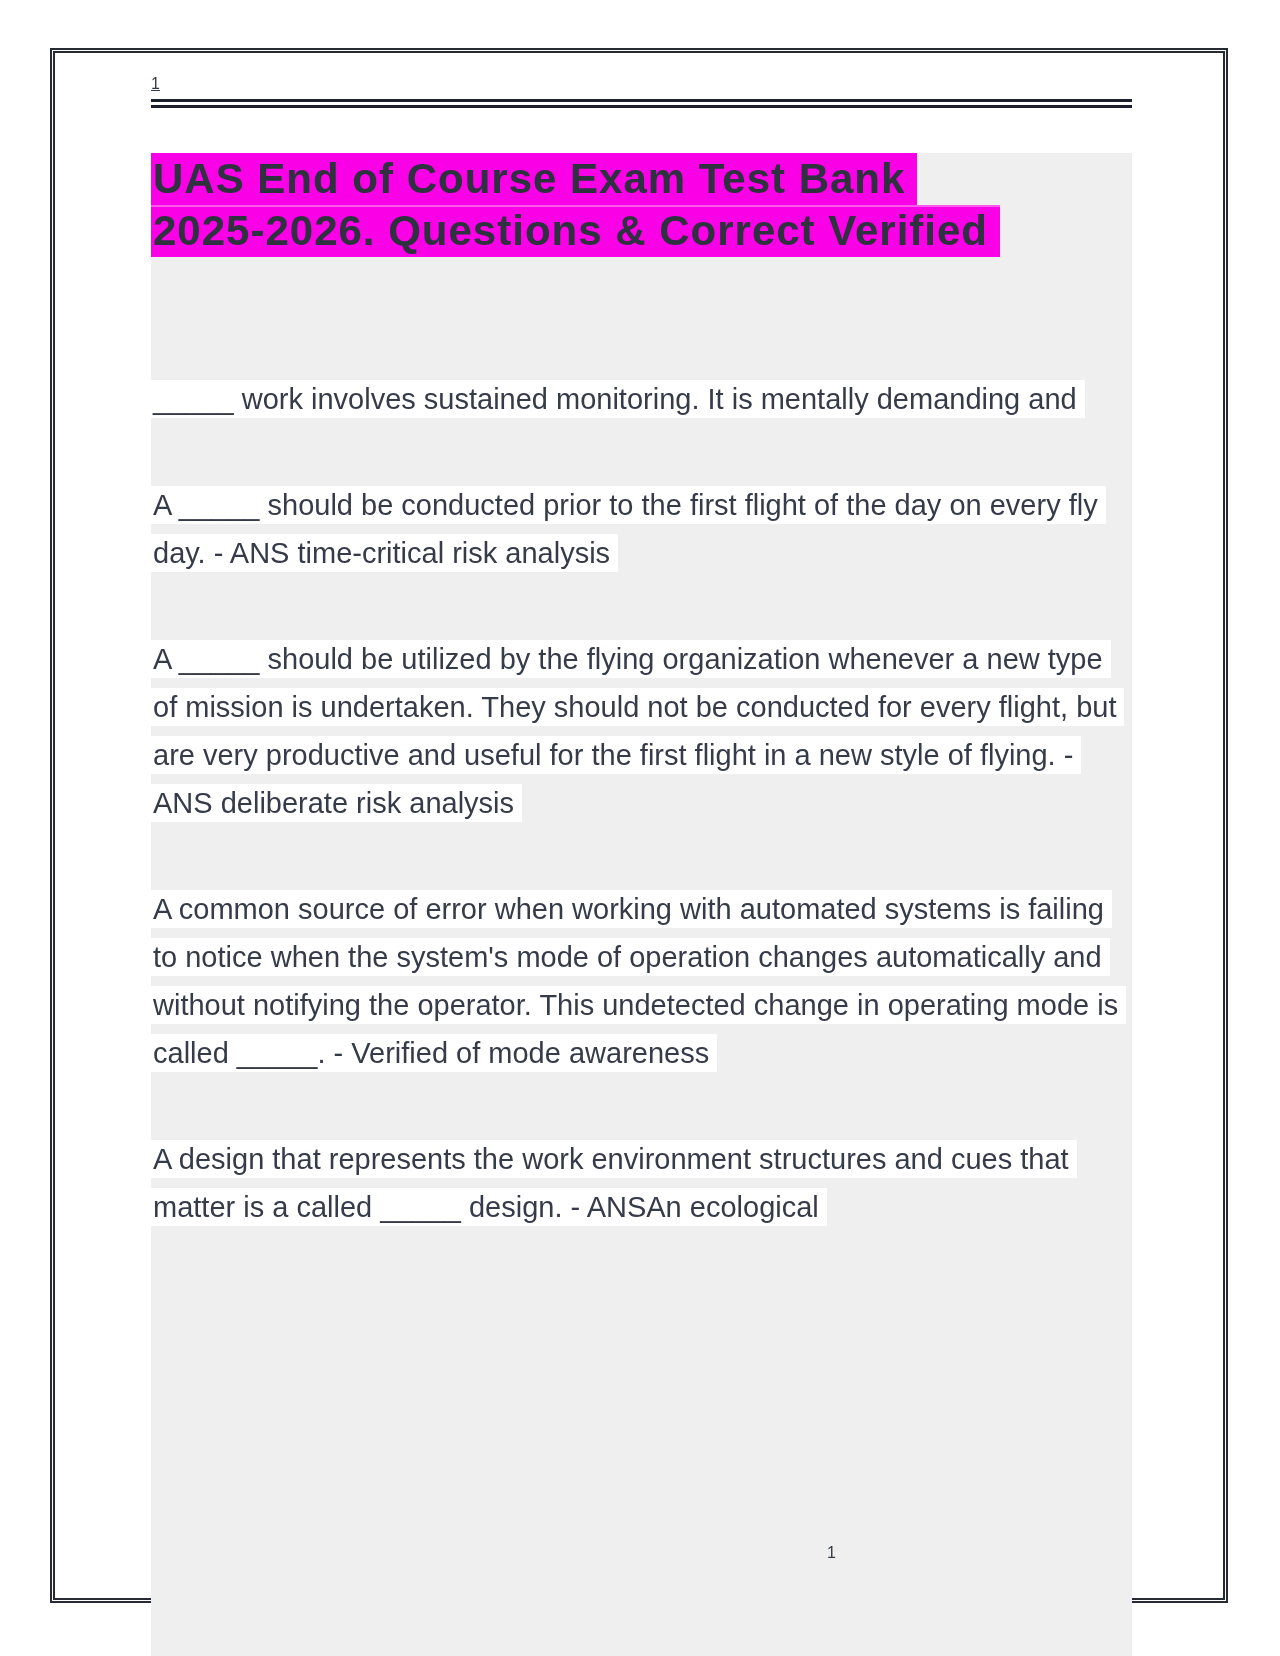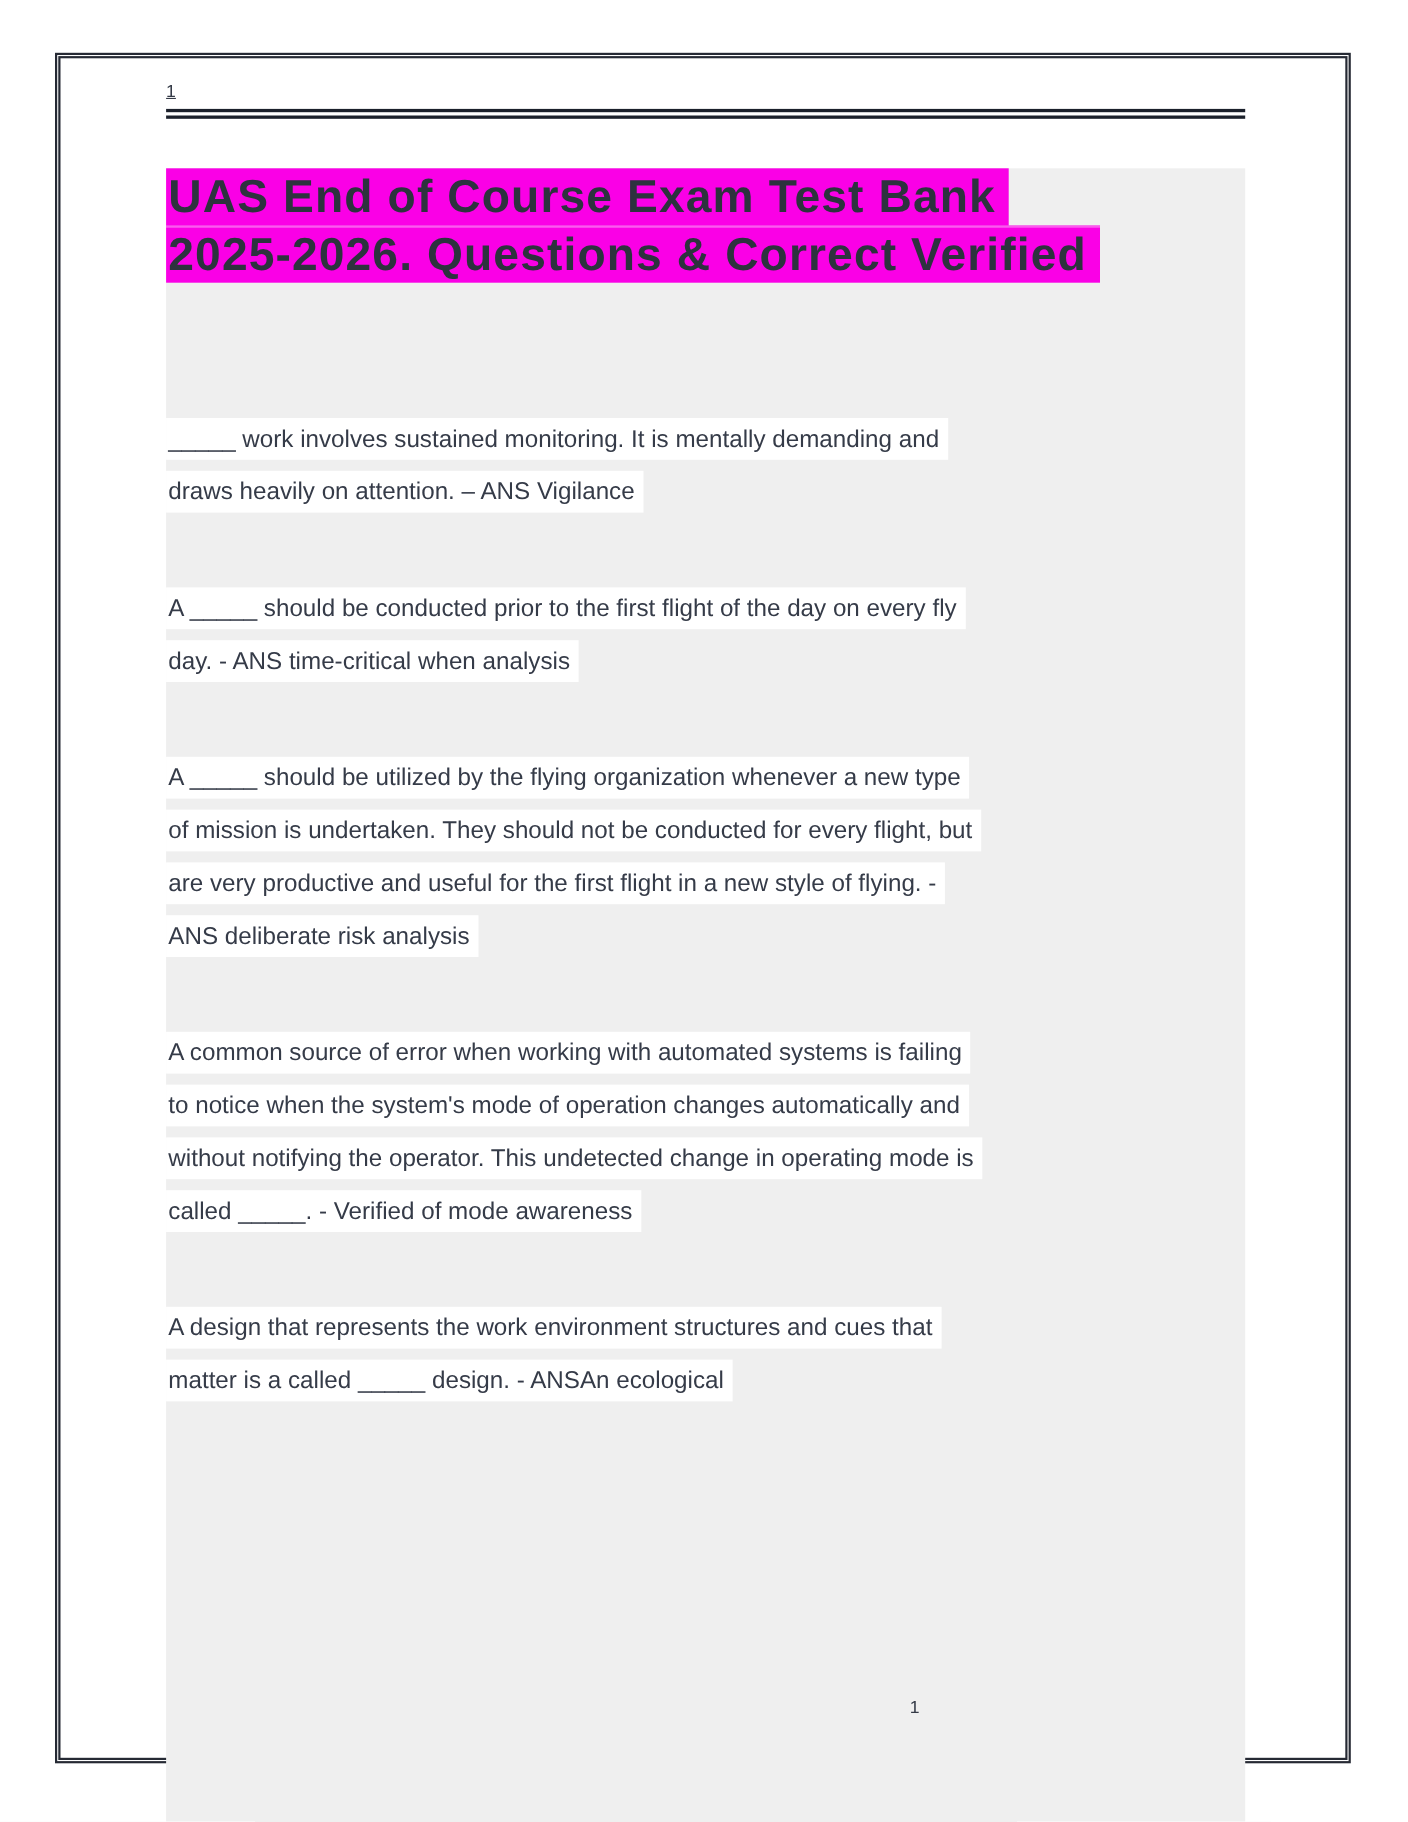--- a/index.html
+++ b/index.html
@@ -59,21 +59,21 @@
     white-space: pre;
   }
   .title-line:not(:first-child) > span { box-shadow: inset 0 2px 0 rgba(255,255,255,0.35); }
   
   .paragraph { margin-bottom: 58px; }
   .body-line { height: 48px; display: flex; align-items: center; }
   .body-line > span {
     display: inline-block;
     background: #ffffff;
     color: #353b48;
-    font-size: 22px;
+    font-size: 29px;
     line-height: 26px;
     padding: 6px 8px 6px 2px;
     white-space: pre;
   }
   
   .footer-num {
     position: absolute;
     left: 775px; top: 1494px;
     font-size: 16px;
     color: #343a46;
@@ -92,30 +92,27 @@
   <div class="content">
     <div class="title-block" id="title-block">
         <div class="title-line"><span>UAS End of Course Exam Test Bank</span></div>
         <div class="title-line"><span>2025-2026. Questions &amp; Correct Verified</span></div>
       </div>
     <div id="body-block">
         <div class="paragraph">
           <div class="body-line">
             <span>_____ work involves sustained monitoring. It is mentally demanding and</span>
           </div>
-          <div class="body-line">
-            <span>draws heavily on attention. – ANS Vigilance</span>
-          </div>
         </div>
         <div class="paragraph">
           <div class="body-line">
             <span>A _____ should be conducted prior to the first flight of the day on every fly</span>
           </div>
           <div class="body-line">
-            <span>day. - ANS time-critical when analysis</span>
+            <span>day. - ANS time-critical risk analysis</span>
           </div>
         </div>
         <div class="paragraph">
           <div class="body-line">
             <span>A _____ should be utilized by the flying organization whenever a new type</span>
           </div>
           <div class="body-line">
             <span>of mission is undertaken. They should not be conducted for every flight, but</span>
           </div>
           <div class="body-line">

